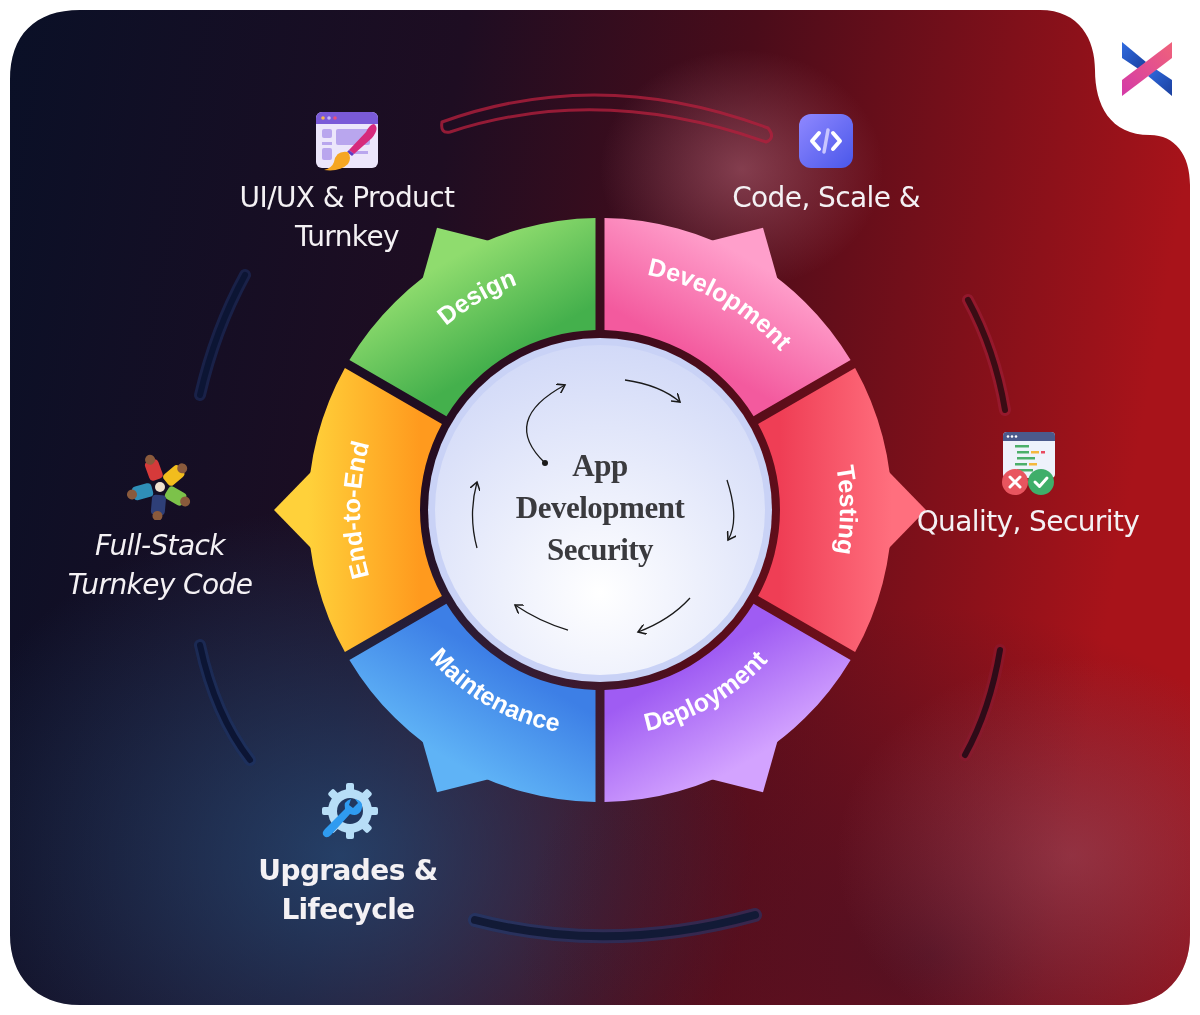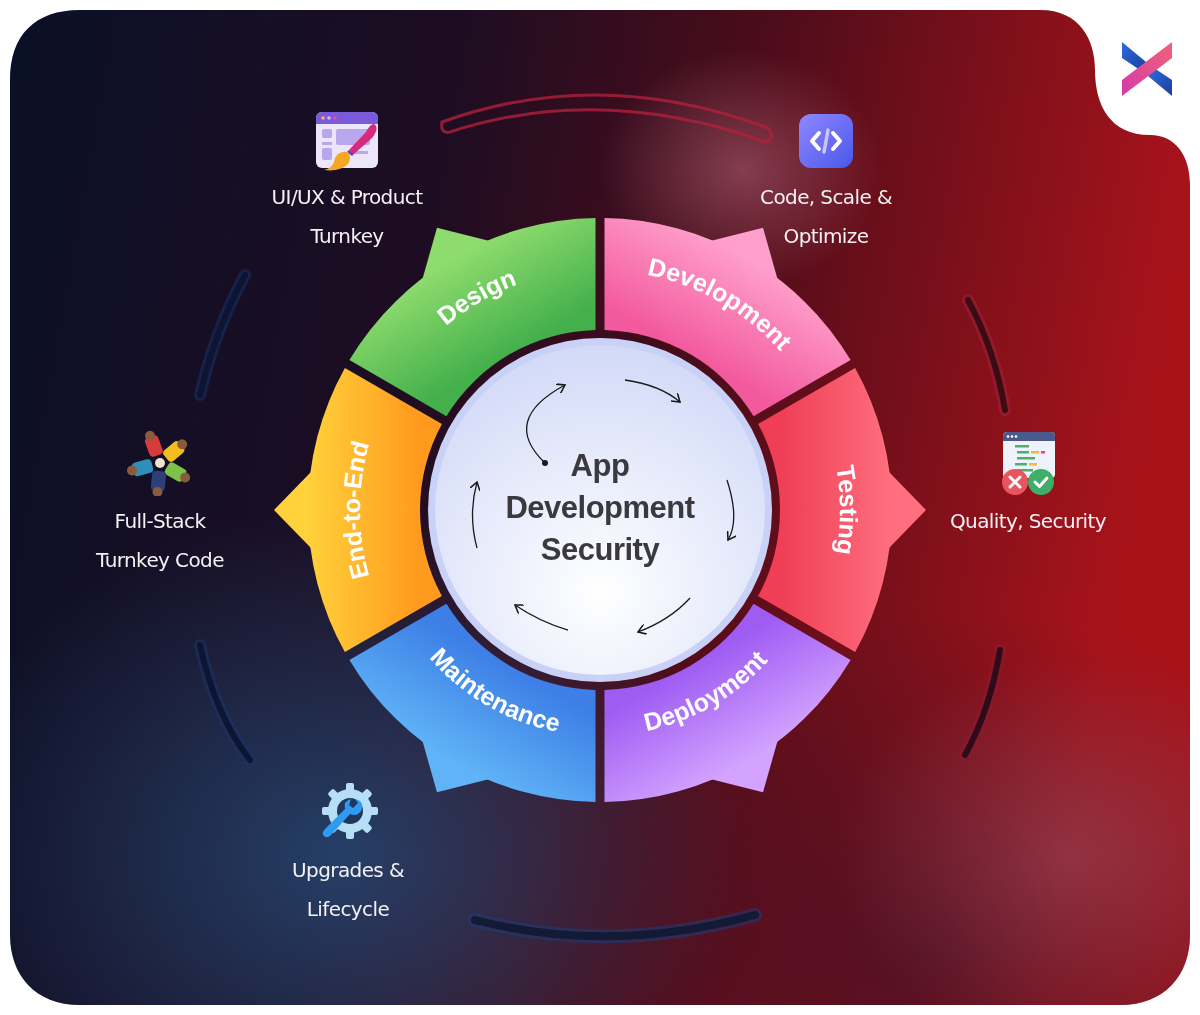--- a/index.html
+++ b/index.html
@@ -3,21 +3,21 @@
 <meta charset="utf-8">
 <style>
   html, body { margin:0; padding:0; background:#ffffff; }
   body { width:1200px; height:1015px; position:relative; overflow:hidden; font-family:"Liberation Sans", sans-serif; }
   .card {
     position:absolute; left:10px; top:10px; width:1180px; height:995px;
   }
   .card svg.bg { position:absolute; left:0; top:0; }
   .item {
     position:absolute; width:240px; text-align:center; color:#f4f1f4;
-    font-family:"DejaVu Sans", sans-serif; font-size:20px; line-height:39px; letter-spacing:-0.6px;
+    font-family:"DejaVu Sans", sans-serif; font-size:28px; line-height:39px; letter-spacing:-0.6px;
   }
   .item .icon { display:block; margin:0 auto 6px auto; }
   .logo { position:absolute; left:1112px; top:30px; }
   .center-title {
     position:absolute; left:430px; top:440px; width:340px; text-align:center;
     font-family:"Liberation Sans", sans-serif; font-weight:bold; font-size:31px; line-height:42px;
     color:#3a3a3e; letter-spacing:-0.5px;
   }
 </style>
 </head>
@@ -163,21 +163,21 @@
         <path d="M535 453 Q490 410 555 375" fill="none" stroke="#1a1a1a" stroke-width="1.3" marker-end="url(#arrowHead)"></path>
         <path d="M615 370 Q650 375 670 392" fill="none" stroke="#1a1a1a" stroke-width="1.3" marker-end="url(#arrowHead)"></path>
         <path d="M717 470 Q730 510 718 530" fill="none" stroke="#1a1a1a" stroke-width="1.3" marker-end="url(#arrowHead)"></path>
         <path d="M680 588 Q660 610 628 622" fill="none" stroke="#1a1a1a" stroke-width="1.3" marker-end="url(#arrowHead)"></path>
         <path d="M558 620 Q530 612 505 595" fill="none" stroke="#1a1a1a" stroke-width="1.3" marker-end="url(#arrowHead)"></path>
         <path d="M467 538 Q458 505 467 472" fill="none" stroke="#1a1a1a" stroke-width="1.3" marker-end="url(#arrowHead)"></path>
         <circle cx="535" cy="453" r="3" fill="#1a1a1a"></circle>
       </g>
     </svg>
 
-  <div class="center-title" style="left:420px; top:435px;">
+  <div class="center-title" style="left:420px; top:435px;font-family:Liberation Serif, serif;">
     <div>App</div>
     <div>Development</div>
     <div>Security</div>
   </div>
 
   <div class="item" style="left:217px; top:100px;">
     <svg class="icon" width="66" height="62" viewBox="0 0 66 62">
       <rect x="2" y="2" width="62" height="56" rx="6" fill="#ece6fb"></rect>
       <rect x="2" y="2" width="62" height="12" rx="6" fill="#7a5ad8"></rect>
       <rect x="2" y="8" width="62" height="6" fill="#7a5ad8"></rect>
@@ -204,21 +204,20 @@
             <stop offset="0" stop-color="#8f88ff"></stop>
             <stop offset="1" stop-color="#4a57ea"></stop>
           </linearGradient>
         </defs>
       <rect x="2" y="2" width="54" height="54" rx="12" fill="url(#codeGrad)"></rect>
       <path d="M22 21 L15 29 L22 37" stroke="#ffffff" stroke-width="4" fill="none" stroke-linecap="round" stroke-linejoin="round"></path>
       <path d="M36 21 L43 29 L36 37" stroke="#ffffff" stroke-width="4" fill="none" stroke-linecap="round" stroke-linejoin="round"></path>
       <path d="M31 18 L27 40" stroke="#c9c6ff" stroke-width="3.5" stroke-linecap="round"></path>
     </svg>
     <div>Code, Scale &amp;</div>
-    <div>Optimize</div>
   </div>
 
   <div class="item" style="left:898px; top:420px;">
     <svg class="icon" width="66" height="66" viewBox="0 0 66 66">
       <rect x="8" y="2" width="52" height="46" rx="4" fill="#eef2fb"></rect>
       <rect x="8" y="2" width="52" height="9" rx="4" fill="#4b5a8c"></rect>
       <rect x="8" y="7" width="52" height="4" fill="#4b5a8c"></rect>
       <circle cx="13" cy="6.5" r="1.3" fill="#fff"></circle>
         <circle cx="17" cy="6.5" r="1.3" fill="#fff"></circle>
         <circle cx="21" cy="6.5" r="1.3" fill="#fff"></circle>
@@ -232,41 +231,41 @@
       <rect x="22" y="39" width="16" height="2.5" fill="#4caf6a"></rect>
       <circle cx="20" cy="52" r="13" fill="#e8555f"></circle>
       <path d="M15 47 L25 57 M25 47 L15 57" stroke="#fff" stroke-width="3" stroke-linecap="round"></path>
       <circle cx="46" cy="52" r="13" fill="#3fae6a"></circle>
       <path d="M40 52 L44.5 56.5 L52 48" stroke="#fff" stroke-width="3" fill="none" stroke-linecap="round" stroke-linejoin="round"></path>
     </svg>
     <div>Quality, Security</div>
   </div>
 
 
-  <div class="item" style="left:218px; top:775px;">
+  <div class="item" style="left:218px; top:775px;font-weight:bold;">
     <svg class="icon" width="66" height="66" viewBox="0 0 66 66" style="margin-top:-4px;margin-bottom:4px;">
       <g fill="#b7def7">
         <circle cx="35" cy="30" r="22"></circle>
         <rect x="31" y="2" width="8" height="10" rx="2"></rect>
         <rect x="31" y="48" width="8" height="10" rx="2"></rect>
         <rect x="7" y="26" width="10" height="8" rx="2"></rect>
         <rect x="53" y="26" width="10" height="8" rx="2"></rect>
         <rect x="31" y="2" width="8" height="10" rx="2" transform="rotate(45 35 30)"></rect>
         <rect x="31" y="2" width="8" height="10" rx="2" transform="rotate(-45 35 30)"></rect>
         <rect x="31" y="48" width="8" height="10" rx="2" transform="rotate(45 35 30)"></rect>
         <rect x="31" y="48" width="8" height="10" rx="2" transform="rotate(-45 35 30)"></rect>
       </g>
       <circle cx="35" cy="30" r="13" fill="#22375e"></circle>
       <path d="M40 18 Q50 20 46 30 Q42 36 35 33 L16 54 Q12 58 9 55 Q6 52 10 48 L30 28 Q28 20 36 18 L34 24 L38 27 L43 22 Z" fill="#2f9bf0"></path>
     </svg>
     <div>Upgrades &amp;</div>
     <div>Lifecycle</div>
   </div>
 
-  <div class="item" style="left:30px; top:420px;">
+  <div class="item" style="left:30px; top:444px;font-style:italic;">
     <svg class="icon" width="66" height="66" viewBox="0 0 66 66">
       <g transform="translate(33 33)">
         <g transform="rotate(-20)">
             <rect x="-7" y="-28" width="14" height="20" rx="4" fill="#d63a3a"></rect>
             <circle cx="0" cy="-29" r="5" fill="#8a5a3c"></circle>
           </g>
         <g transform="rotate(50)">
             <rect x="-7" y="-28" width="14" height="20" rx="4" fill="#f2bd1d"></rect>
             <circle cx="0" cy="-29" r="5" fill="#8a5a3c"></circle>
           </g>

